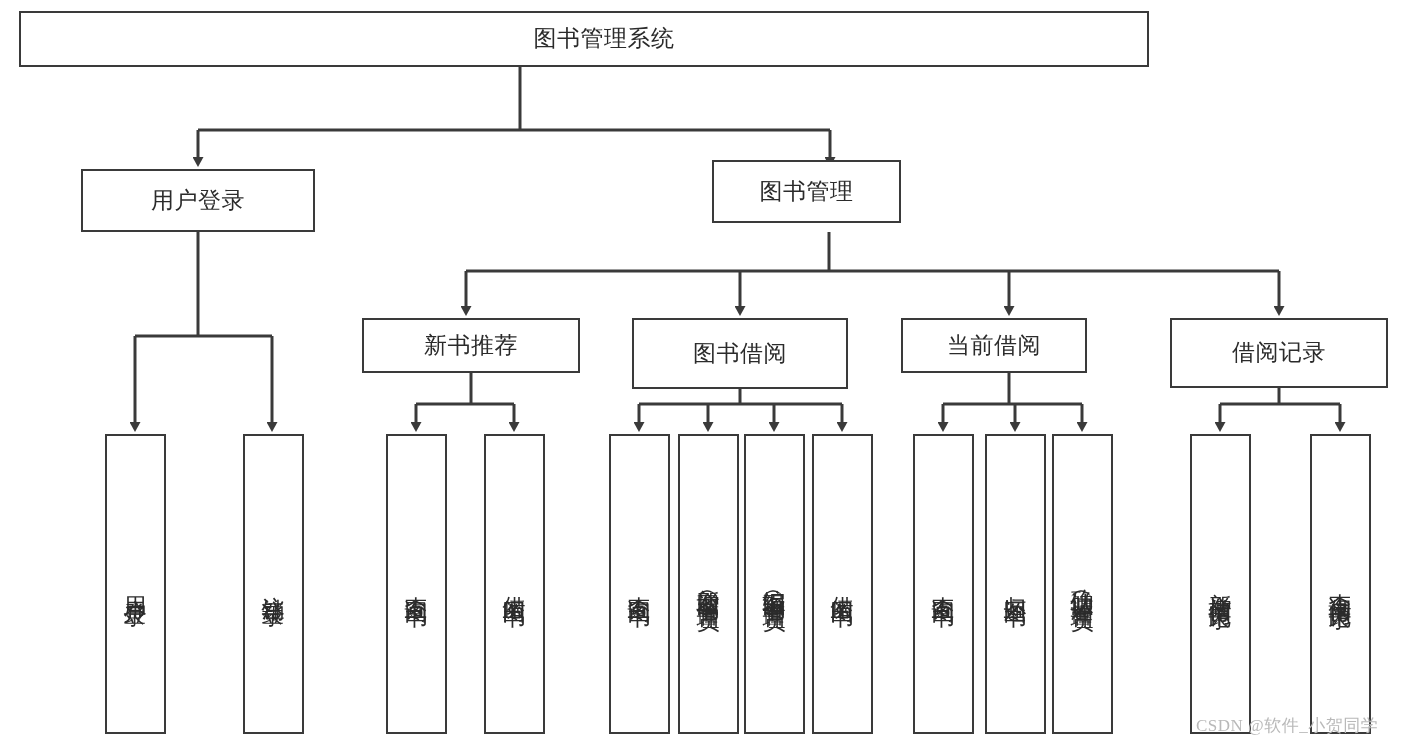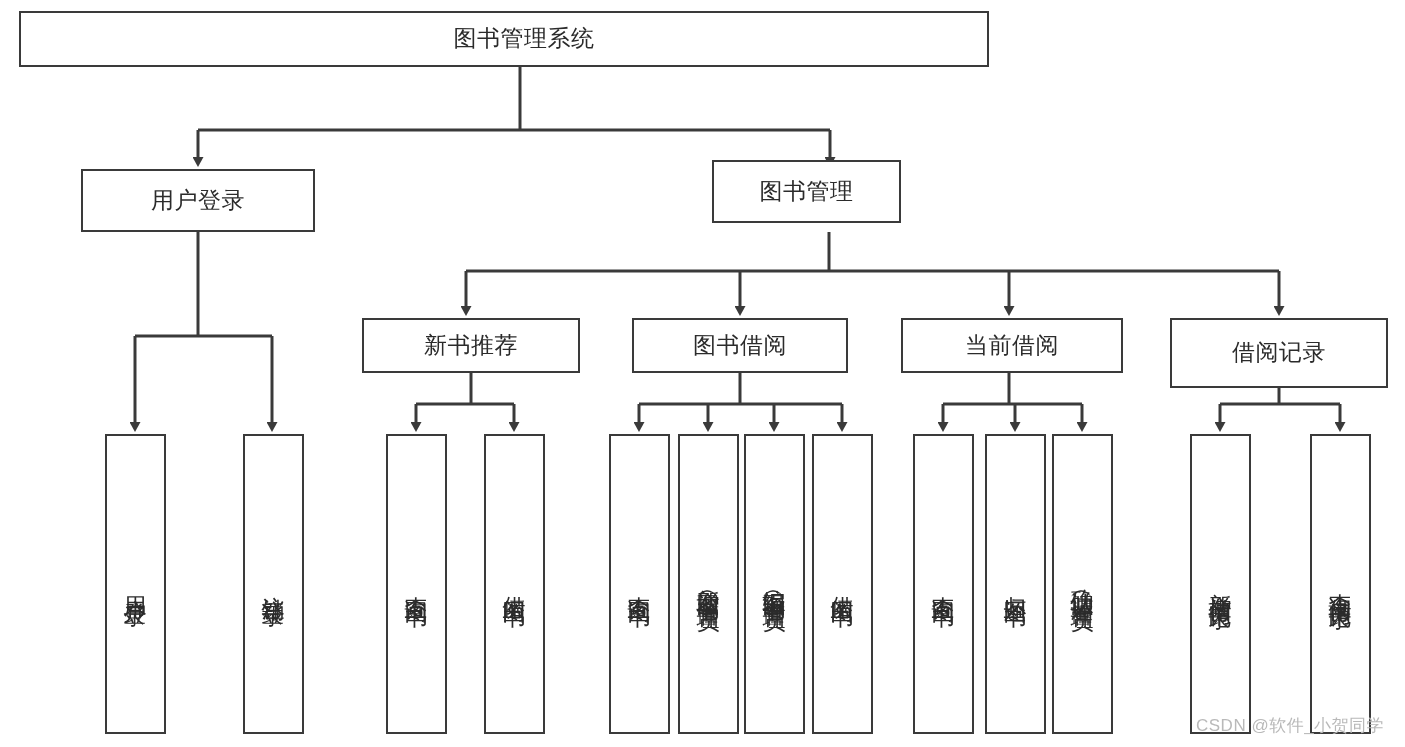--- a/index.html
+++ b/index.html
@@ -50,20 +50,21 @@
     line-height: 1.05;
     white-space: nowrap;
   }
   .watermark {
     position: absolute;
     font-size: 17px;
     color: #b9b9b9;
     white-space: nowrap;
     pointer-events: none;
     letter-spacing: 0.5px;
+    font-family: Liberation Serif, serif;
   }
 </style>
 </head>
 <body>
 
 <div id="canvas">
 
   <svg id="diagram-svg" viewBox="0 0 1405 747" xmlns="http://www.w3.org/2000/svg">
     <defs>
       <marker id="arrow" markerWidth="10" markerHeight="11" refX="1" refY="5.5" orient="auto" markerUnits="userSpaceOnUse">
@@ -119,38 +120,38 @@
     </g>
 
     <g stroke="#3a3a3a" stroke-width="3" fill="none">
       <path d="M1279,373 L1279,404"></path>
       <path d="M1220,404 L1340,404"></path>
       <path d="M1220,404 L1220,423" marker-end="url(#arrow)"></path>
       <path d="M1340,404 L1340,423" marker-end="url(#arrow)"></path>
     </g>
   </svg>
 
-  <div class="node-box" id="node-root" style="left: 19px; top: 11px; width: 970px; height: 56px; padding-left: 40px;">
+  <div class="node-box" id="node-root" style="left: 19px; top: 11px; width: 1130px; height: 56px; padding-left: 40px;">
     <span class="node-label-h">图书管理系统</span>
   </div>
 
   <div class="node-box" id="node-l2-0" style="left: 81px; top: 169px; width: 234px; height: 63px;">
     <span class="node-label-h">用户登录</span>
   </div>
   <div class="node-box" id="node-l2-1" style="left: 712px; top: 160px; width: 189px; height: 63px;">
     <span class="node-label-h">图书管理</span>
   </div>
 
   <div class="node-box" id="node-l3-0" style="left: 362px; top: 318px; width: 218px; height: 55px; text-align: right;">
     <span class="node-label-h">新书推荐</span>
   </div>
-  <div class="node-box" id="node-l3-1" style="left: 632px; top: 318px; width: 216px; height: 55px;">
+  <div class="node-box" id="node-l3-1" style="left: 632px; top: 318px; width: 216px; height: 71px;">
     <span class="node-label-h">图书借阅</span>
   </div>
-  <div class="node-box" id="node-l3-2" style="left: 901px; top: 318px; width: 222px; height: 55px;">
+  <div class="node-box" id="node-l3-2" style="left: 901px; top: 318px; width: 186px; height: 55px;">
     <span class="node-label-h">当前借阅</span>
   </div>
   <div class="node-box" id="node-l3-3" style="left: 1170px; top: 318px; width: 218px; height: 70px;">
     <span class="node-label-h">借阅记录</span>
   </div>
 
   <div class="node-box" id="node-l4-0" style="left: 105px; top: 434px; width: 61px; height: 300px;">
     <span class="node-label-v">用户登录</span>
   </div>
   <div class="node-box" id="node-l4-1" style="left: 243px; top: 434px; width: 61px; height: 300px;">

